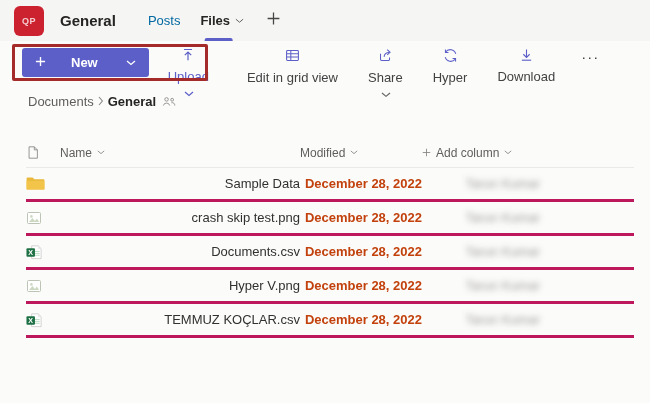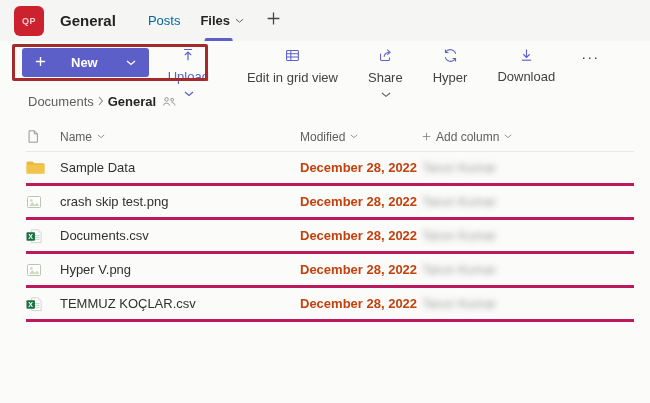--- a/index.html
+++ b/index.html
@@ -61,21 +61,21 @@
   .breadcrumb {
     height:34px; display:flex; align-items:center; padding-left:28px; gap:4px;
     font-size:13px; color:#605e5c; background:#fbfbfa;
   }
   .breadcrumb .crumb { cursor:pointer; }
   .breadcrumb .current { color:#252423; font-weight:bold; }
   .breadcrumb .sep { display:flex; color:#8a8886; }
   .people-ic { display:flex; color:#8a8886; margin-left:2px; cursor:pointer; }
 
   
-  .ftable { padding-left:26px; padding-right:16px; margin-top:4px; }
+  .ftable { padding-left:26px; padding-right:16px; margin-top:20px;text-align:right; }
   .trow, .thead {
     display:grid; grid-template-columns:34px 240px 122px 118px 1fr;
     align-items:center; height:34px;
   }
   .thead { height:30px; font-size:12px; color:#605e5c; border-bottom:1px solid #eceae8; }
   .thead .hcell { display:flex; align-items:center; gap:5px; cursor:pointer; }
   .thead .doc-ic { color:#8a8886; display:flex; }
   .trow { border-bottom:3px solid #be185d; font-size:13px; cursor:pointer; }
   .cell-icon { display:flex; align-items:center; }
   .cell-name { color:#323130; }

